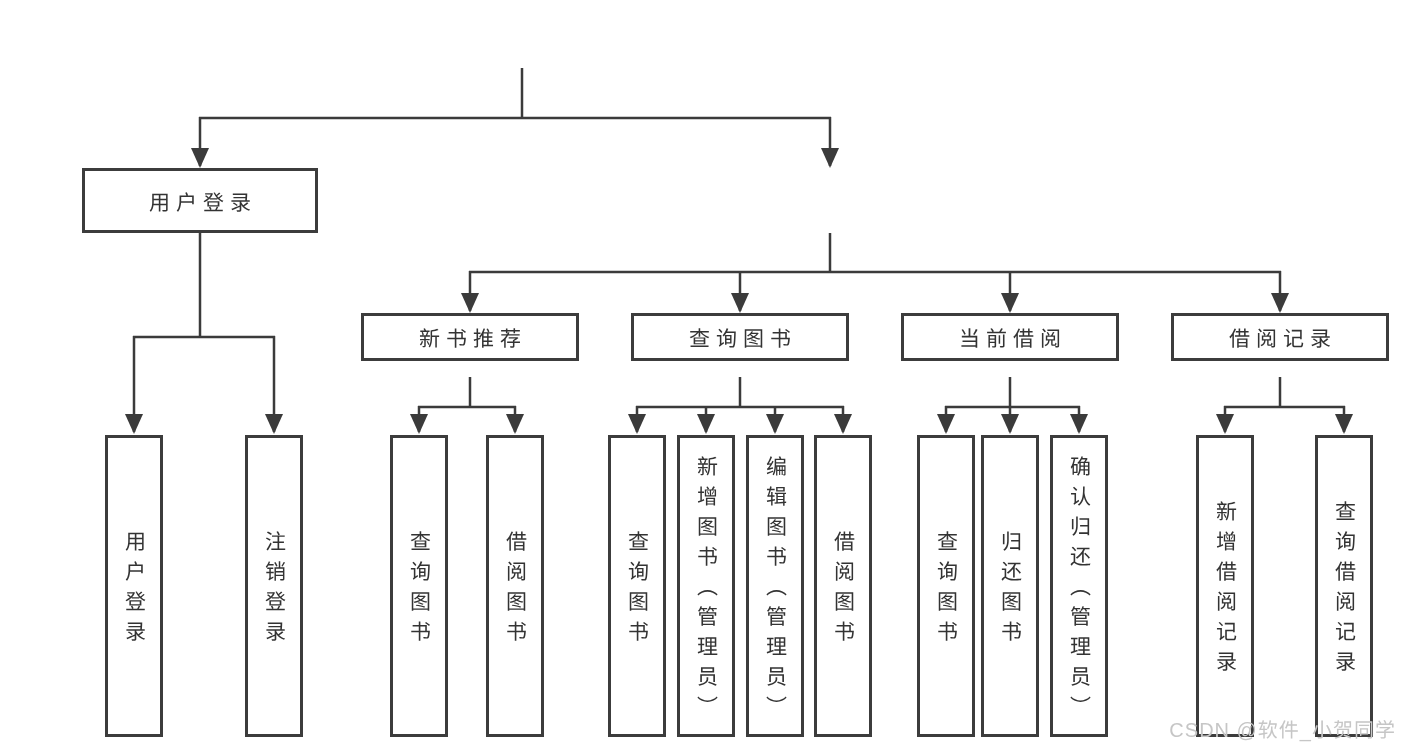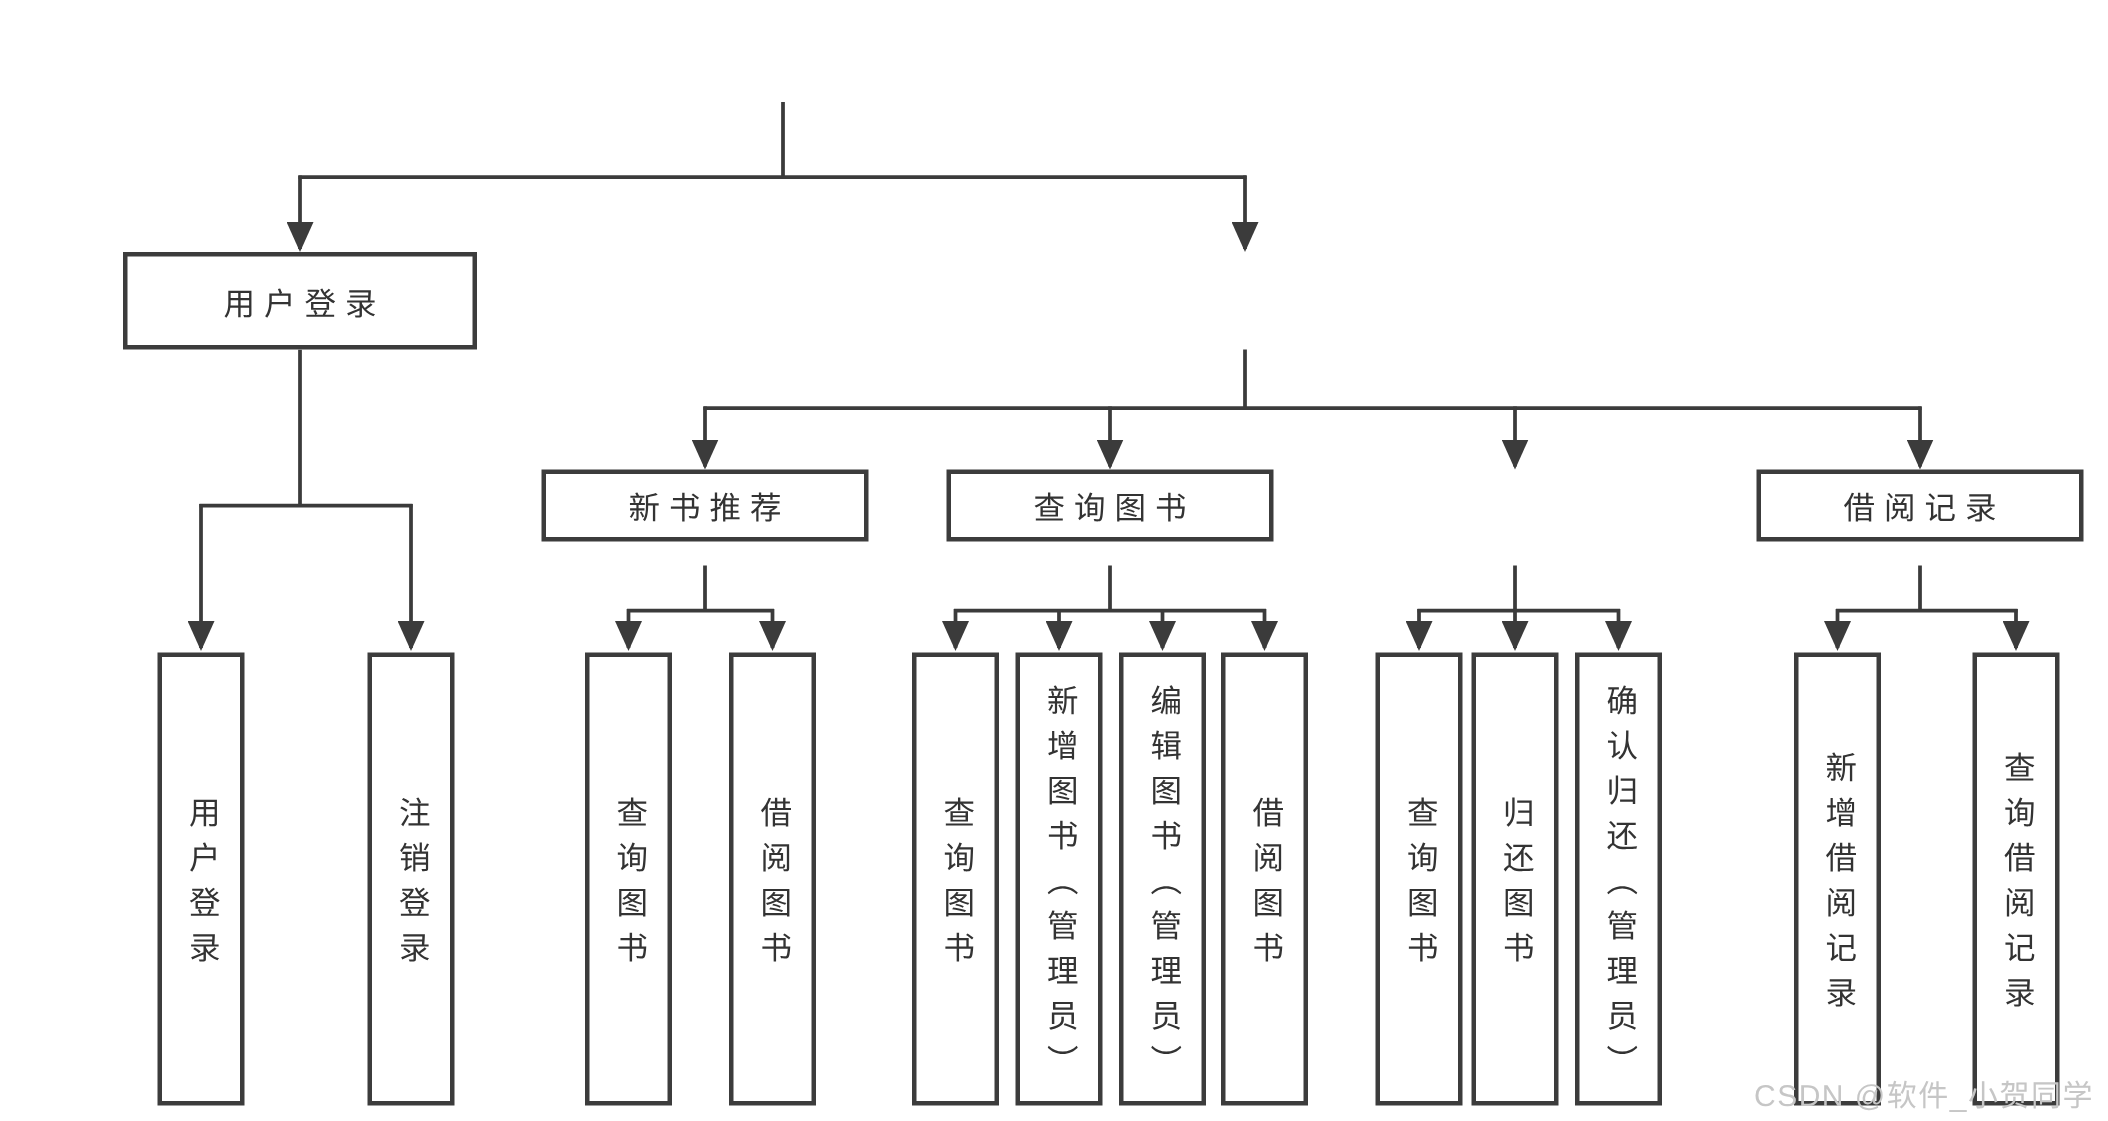--- a/index.html
+++ b/index.html
@@ -102,20 +102,23 @@
   <div class="node l2" style="left:82px">
     <span class="hlabel">用户登录</span>
   </div>
 
   <div class="node l3" style="left:361px">
     <span class="hlabel">新书推荐</span>
   </div>
   <div class="node l3" style="left:631px">
     <span class="hlabel">查询图书</span>
   </div>
+  <div class="node l3" style="left:901px">
+    <span class="hlabel">当前借阅</span>
+  </div>
   <div class="node l3" style="left:1171px">
     <span class="hlabel">借阅记录</span>
   </div>
 
   <div class="node leaf" style="left:105px">
     <span class="vtext">用户登录</span>
   </div>
   <div class="node leaf" style="left:245px">
     <span class="vtext">注销登录</span>
   </div>

